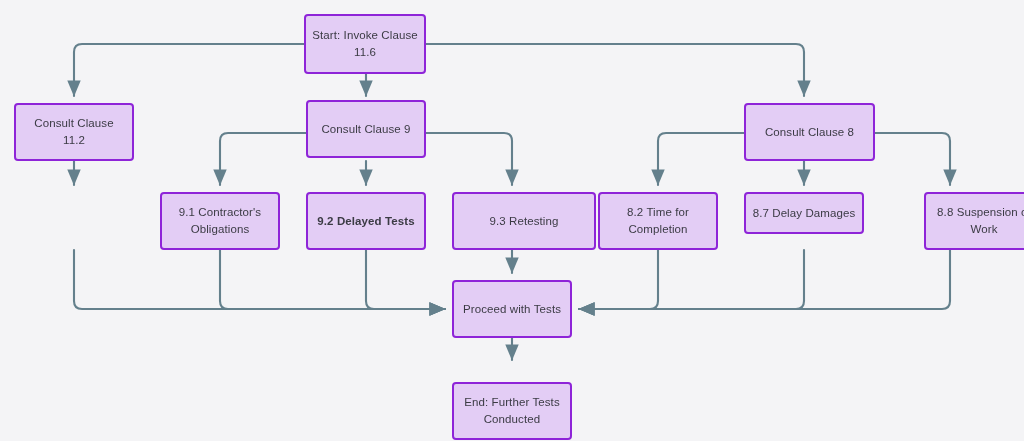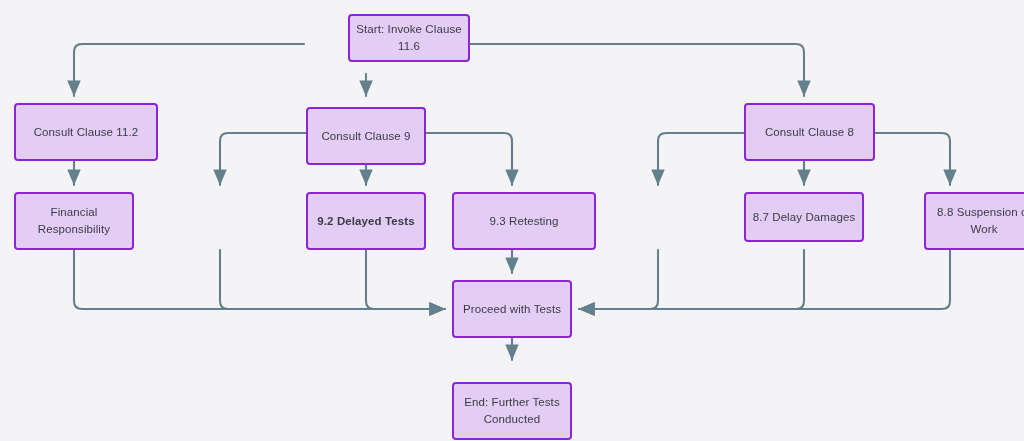--- a/index.html
+++ b/index.html
@@ -86,29 +86,31 @@
       <path d="M658,250 L658,301 Q658,309 650,309 L579,309"></path>
 
       <path d="M804,250 L804,301 Q804,309 796,309 L579,309"></path>
 
       <path d="M950,250 L950,301 Q950,309 942,309 L579,309"></path>
 
       <path d="M512,338 L512,360"></path>
     </g>
   </svg>
 
-  <div class="node" style="left: 304px; top: 14px; width: 122px; height: 48px; margin-left: 44px;">Start: Invoke Clause
+  <div class="node" style="left: 304px; top: 14px; width: 122px; height: 60px;">Start: Invoke Clause
 11.6</div>
-  <div class="node" style="left: 14px; top: 103px; width: 144px; height: 58px;">Consult Clause 11.2</div>
-  <div class="node" style="left: 306px; top: 107px; width: 120px; height: 58px; text-align: center;">Consult Clause 9</div>
+  <div class="node" style="left: 14px; top: 103px; width: 120px; height: 58px;">Consult Clause 11.2</div>
+  <div class="node" style="left: 306px; top: 100px; width: 120px; height: 58px; text-align: center;">Consult Clause 9</div>
   <div class="node" style="left: 744px; top: 103px; width: 131px; height: 58px;">Consult Clause 8</div>
-  <div class="node" style="left: 14px; top: 192px; width: 120px; height: 58px;">Financial
-Responsibility</div>
+  <div class="node" style="left: 160px; top: 192px; width: 120px; height: 58px;">9.1 Contractor's
+Obligations</div>
   <div class="node" style="left: 306px; top: 192px; width: 120px; height: 58px; font-weight: bold;">9.2 Delayed Tests</div>
   <div class="node" style="left: 452px; top: 192px; width: 144px; height: 58px;">9.3 Retesting</div>
-  <div class="node" style="left: 744px; top: 192px; width: 120px; height: 50px;">8.7 Delay Damages</div>
+  <div class="node" style="left: 598px; top: 192px; width: 120px; height: 58px;">8.2 Time for
+Completion</div>
+  <div class="node" style="left: 744px; top: 192px; width: 120px; height: 42px;">8.7 Delay Damages</div>
   <div class="node" style="left: 890px; top: 192px; width: 120px; height: 58px; margin-left: 34px;">8.8 Suspension of
 Work</div>
   <div class="node" style="left: 452px; top: 280px; width: 120px; height: 58px; text-align: right;">Proceed with Tests</div>
   <div class="node" style="left: 452px; top: 382px; width: 120px; height: 58px;">End: Further Tests
 Conducted</div>
 
 </div>
 
 </body></html>

